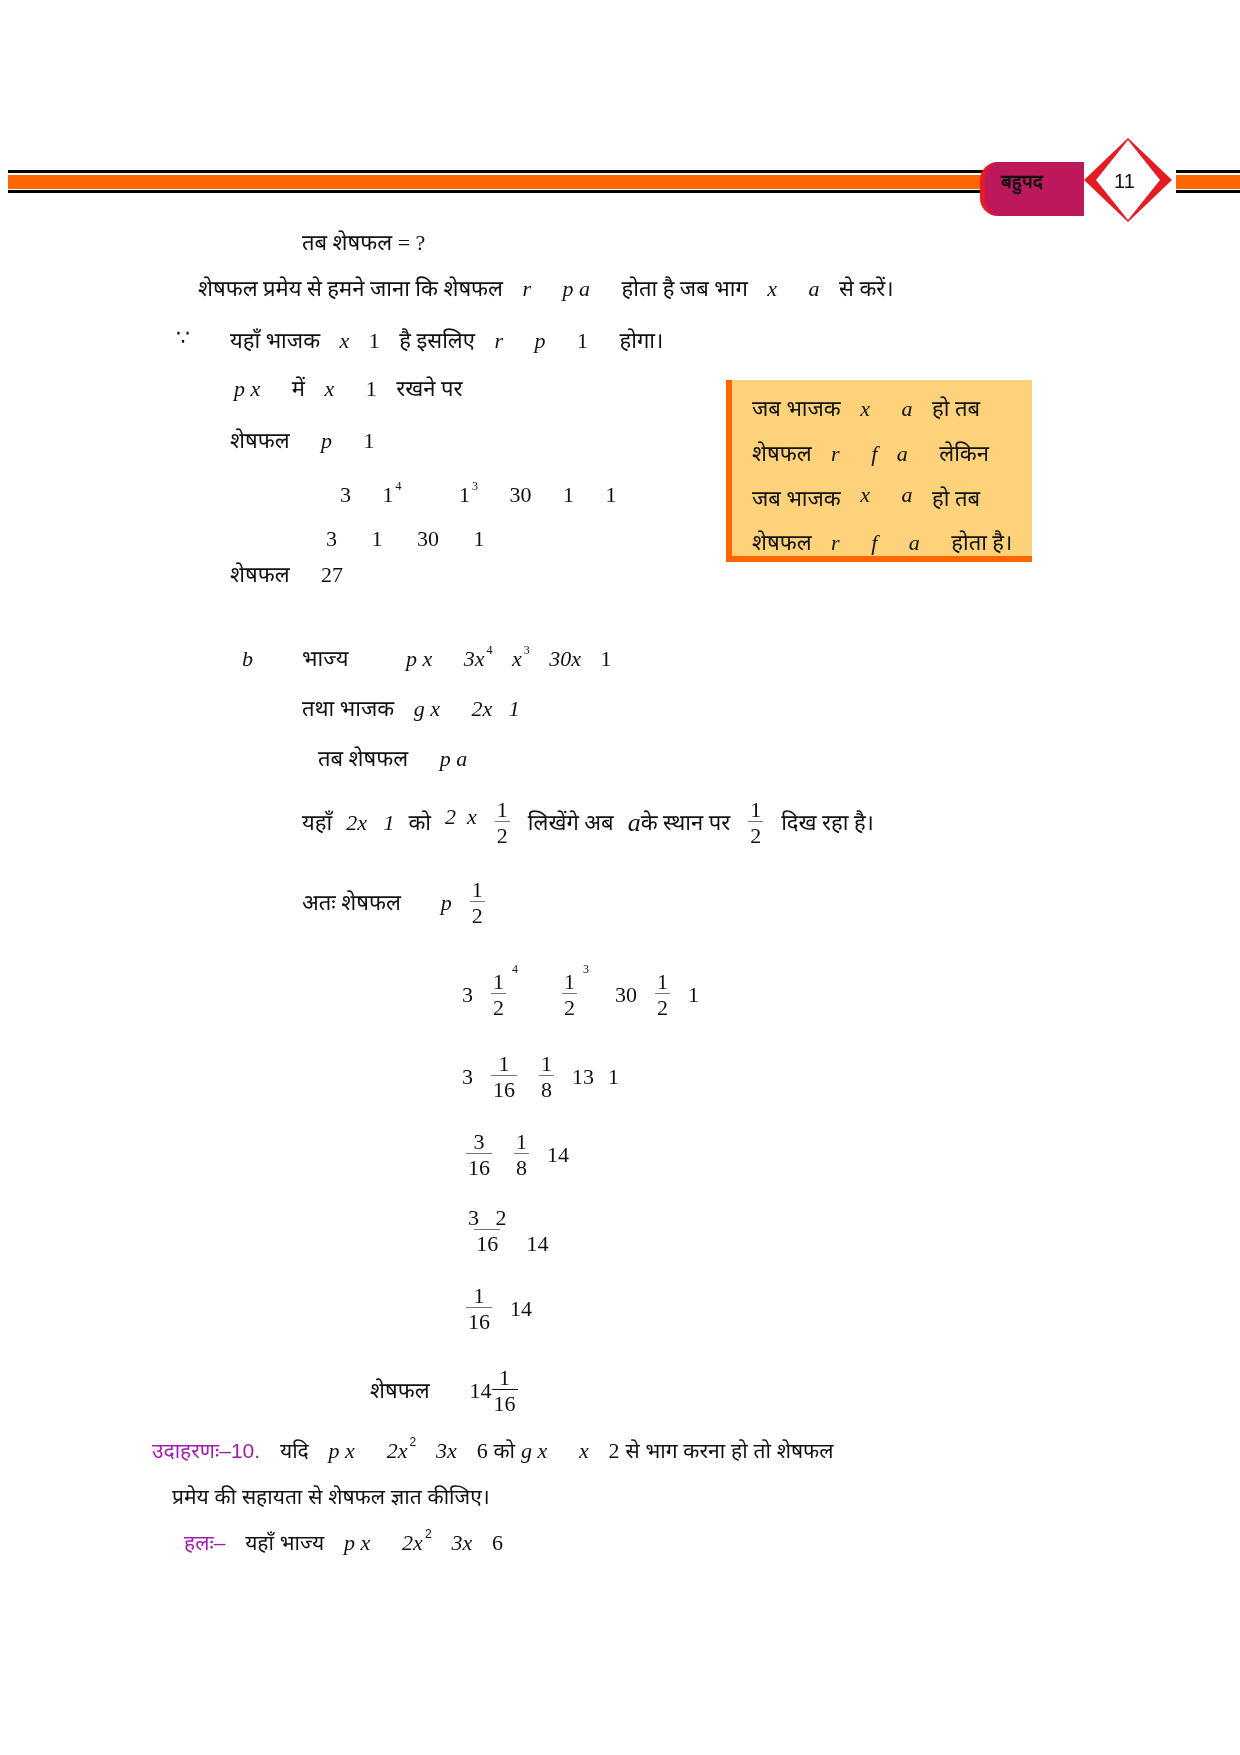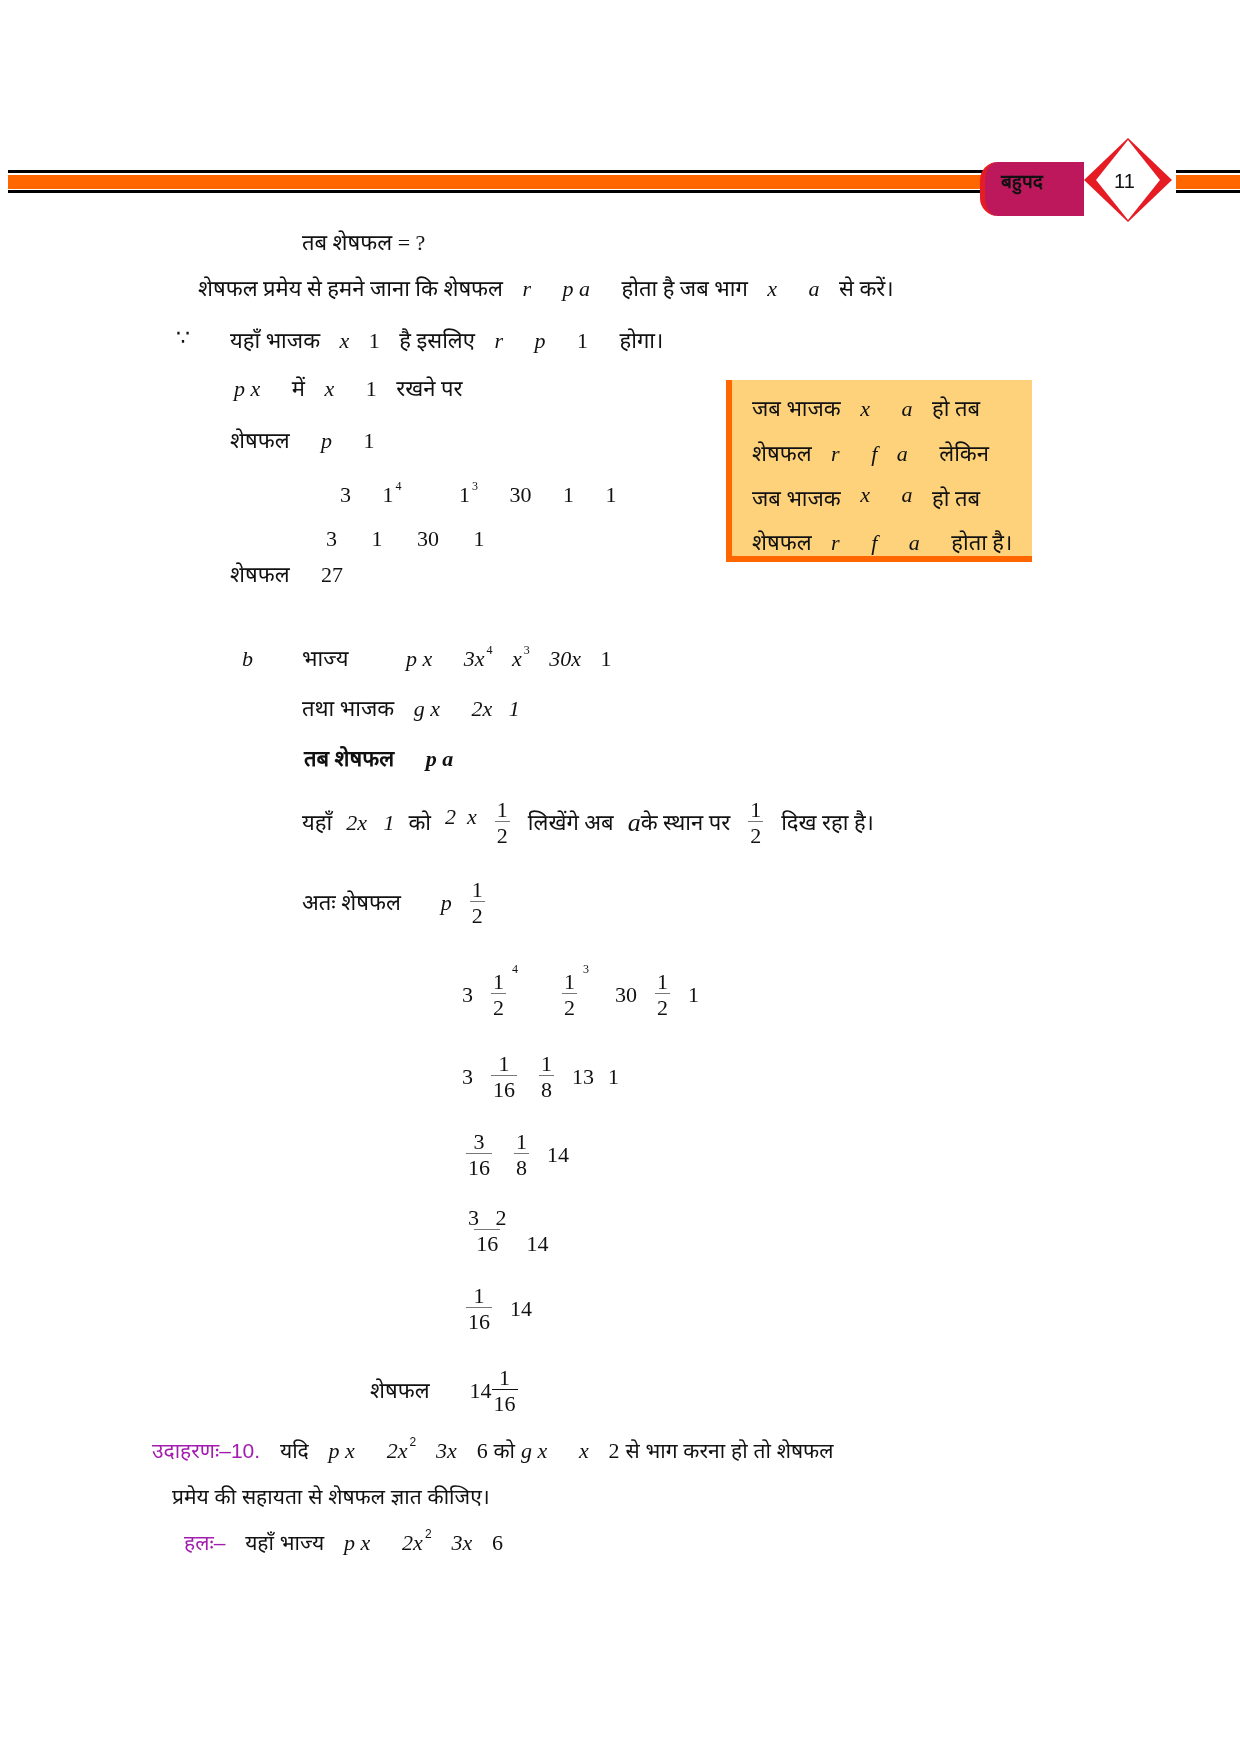--- a/index.html
+++ b/index.html
@@ -138,21 +138,21 @@
   <span class="gap"></span><span class="m">30x</span>
   <span class="gap"></span><span>1</span>
 </div>
 
 <div class="abs t" style="left:302px;top:698px;">
   <span>तथा भाजक</span>
   <span class="gap"></span><span class="m">g x</span>
   <span class="gap2"></span><span class="m" style="white-space:pre;">2x   1</span>
 </div>
 
-<div class="abs t" style="left:304px;top:748px;font-weight:bold;">
+<div class="abs t" style="left:318px;top:748px;">
   <span>तब शेषफल</span>
   <span class="gap2"></span><span class="m">p a</span>
 </div>
 
 <div class="abs t" style="left:302px;top:798px;display:flex;align-items:center;">
   <span>यहाँ</span>
   <span class="gap"></span>
     <span class="m" style="white-space:pre;">2x   1</span>
   <span class="gap"></span>
     <span>को</span>

